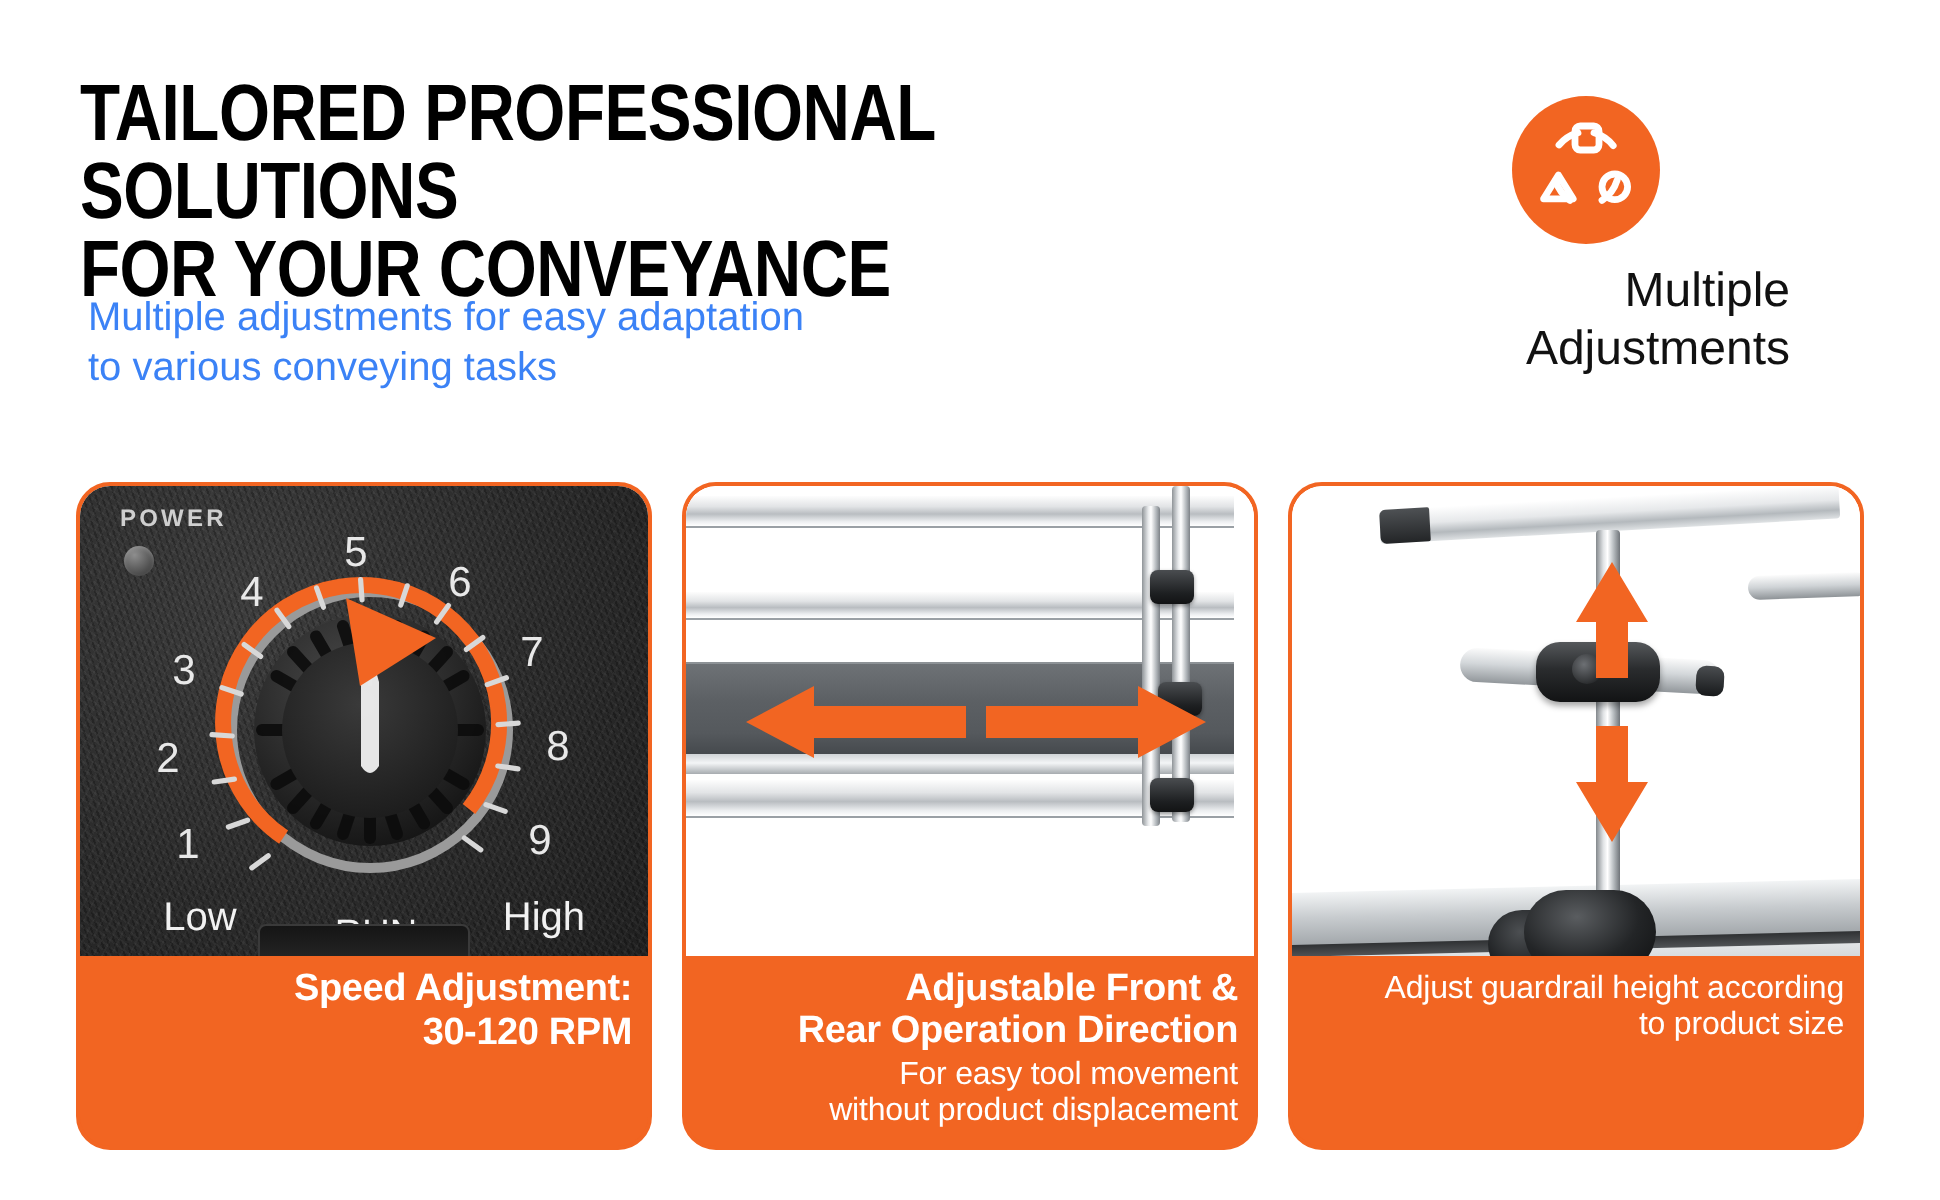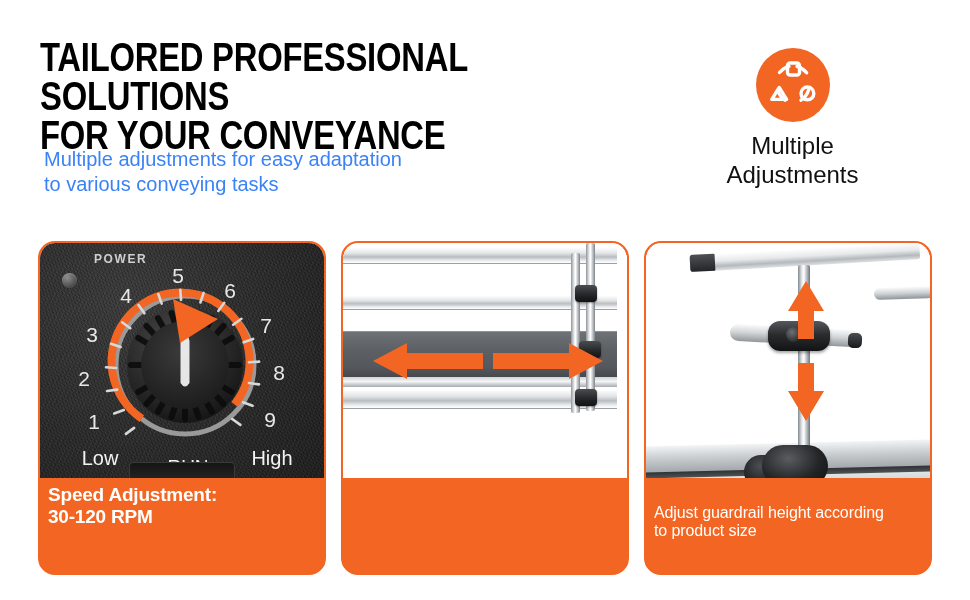--- a/index.html
+++ b/index.html
@@ -60,20 +60,21 @@
     width: 74px;
     height: 74px;
     margin: 0 auto 9px auto;
     display: block;
   }
   .badge-label {
     font-size: 24px;
     line-height: 1.22;
     color: #111111;
     white-space: pre-line;
+    text-align: right;
   }
 
   
   .panels {
     position: absolute;
     left: 38px;
     top: 241px;
     width: 894px;
     height: 334px;
     display: flex;
@@ -94,35 +95,35 @@
     position: relative;
     height: 235px;
     overflow: hidden;
     border-radius: 15px 15px 0 0;
     background: #ffffff;
   }
   .panel-caption {
     flex: 1 1 auto;
     background: #F26522;
     color: #ffffff;
-    text-align: left;
+    text-align: right;
     padding: 6px 8px 8px 8px;
     box-sizing: border-box;
   }
   .cap-title {
     font-size: 19px;
     font-weight: bold;
     line-height: 1.14;
     white-space: pre-line;
     letter-spacing: -0.2px;
   }
   .cap-sub {
     font-size: 16px;
     line-height: 1.13;
-    margin-top: 20px;
+    margin-top: 2px;
     white-space: pre-line;
     letter-spacing: -0.1px;
   }
 
   
   .dial-bg {
     position: absolute;
     inset: 0;
     background:
       radial-gradient(circle at 30% 25%, #3c3c3c 0%, #2b2b2b 55%, #1f1f1f 100%);
@@ -135,21 +136,20 @@
       repeating-linear-gradient(72deg, rgba(0,0,0,0.25) 0 1px, rgba(0,0,0,0) 1px 3px);
     opacity: 0.85;
   }
   .power-label {
     position: absolute;
     left: 20px; top: 9px;
     color: #cfcfcf;
     font-size: 12px;
     letter-spacing: 1.6px;
     font-weight: bold;
-    margin-left: 34px;
   }
   .power-led {
     position: absolute;
     left: 22px; top: 30px;
     width: 15px; height: 15px;
     border-radius: 50%;
     background: radial-gradient(circle at 35% 30%, #8e8e8e, #4a4a4a 70%, #2e2e2e 100%);
     box-shadow: inset 0 1px 2px rgba(255,255,255,0.25);
   }
   .run-slot {
@@ -462,20 +462,26 @@
         <div class="clamp2" style="left:232px;top:146px;"></div>
 
         <svg class="arrow-h" style="left:26px;" width="118" height="40" viewBox="0 0 118 40">
           <path d="M4 20 L38 2 L38 12 L114 12 L114 28 L38 28 L38 38 Z" fill="#F26522"></path>
         </svg>
         <svg class="arrow-h" style="left:146px;" width="118" height="40" viewBox="0 0 118 40">
           <path d="M114 20 L80 2 L80 12 L4 12 L4 28 L80 28 L80 38 Z" fill="#F26522"></path>
         </svg>
       </div>
 
+      <div class="panel-caption">
+        <div class="cap-title">Adjustable Front &amp;
+Rear Operation Direction</div>
+        <div class="cap-sub">For easy tool movement
+without product displacement</div>
+      </div>
     </div>
 
     <div class="panel">
       <div class="panel-photo">
         <div class="conv3-bg"></div>
 
         <div class="deck3"></div>
         <div class="deck3-dark"></div>
         <div class="deck3-lower"></div>
 

